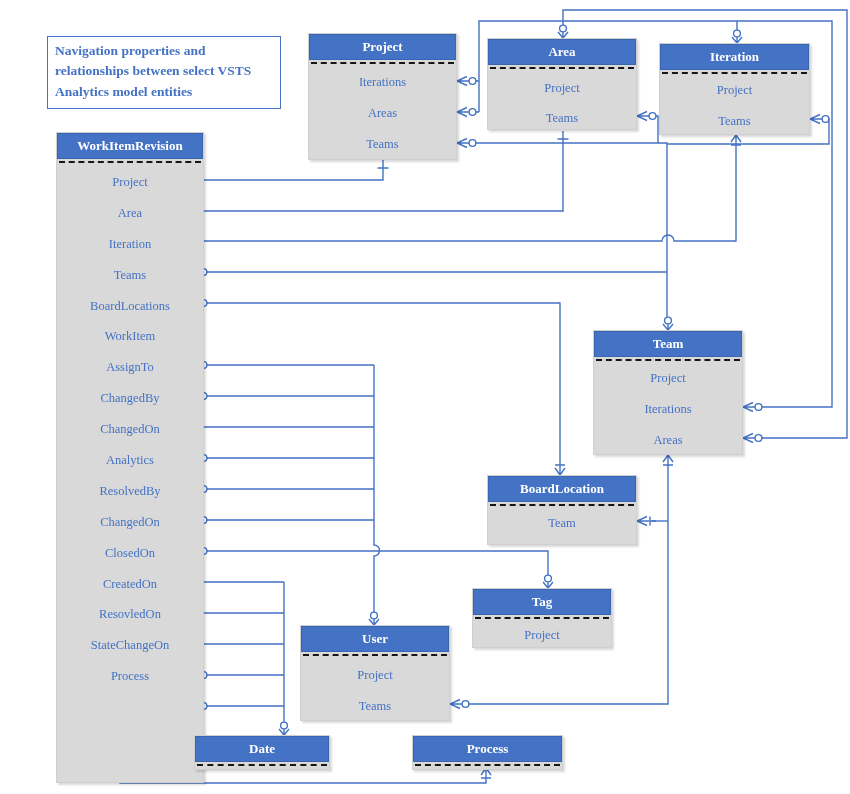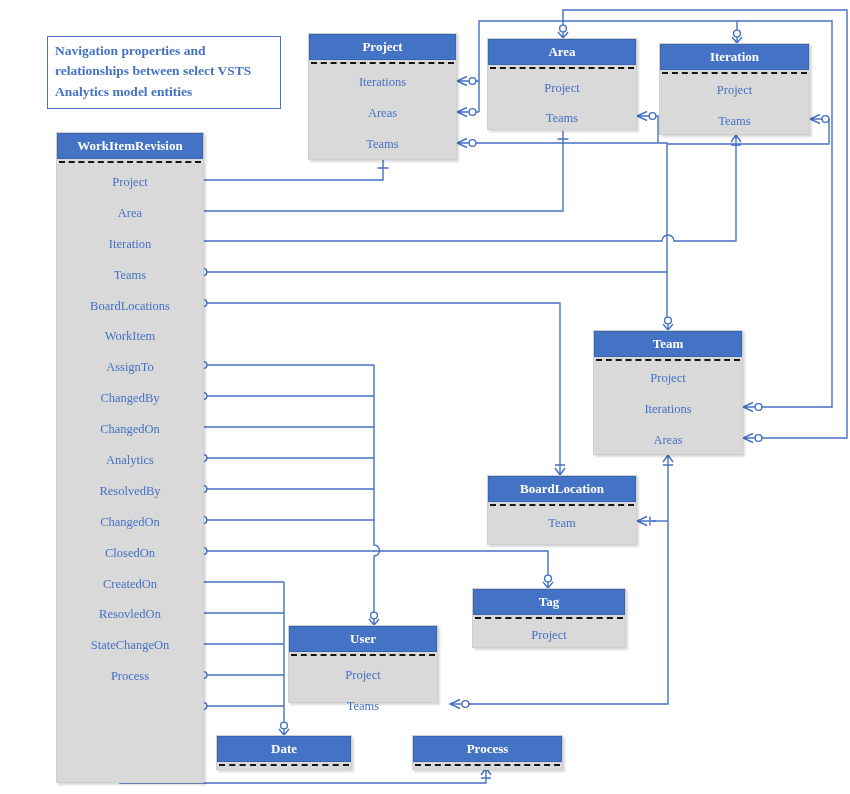--- a/index.html
+++ b/index.html
@@ -197,38 +197,38 @@
   </div>
 
   <div class="entity" style="left:467px;top:475px;width:150px;height:70px">
     <div class="ehead">BoardLocation</div>
     <div class="esep"></div>
     <div class="ebody" style="--rh:30px;padding-top:2px">
       <div class="efield">Team</div>
     </div>
   </div>
 
-  <div class="entity" style="left:452px;top:588px;width:154px;height:60px">
+  <div class="entity" style="left:452px;top:588px;width:140px;height:60px">
     <div class="ehead">Tag</div>
     <div class="esep"></div>
     <div class="ebody" style="--rh:30px;padding-top:1px">
       <div class="efield">Project</div>
     </div>
   </div>
 
-  <div class="entity" style="left:268px;top:625px;width:150px;height:78px">
+  <div class="entity" style="left:280px;top:625px;width:150px;height:96px">
     <div class="ehead">User</div>
     <div class="esep"></div>
     <div class="ebody" style="--rh:31px;padding-top:4px">
       <div class="efield">Project</div>
       <div class="efield">Teams</div>
     </div>
   </div>
 
-  <div class="entity" style="left:196px;top:735px;width:136px;height:35px">
+  <div class="entity" style="left:174px;top:735px;width:136px;height:35px">
     <div class="ehead">Date</div>
     <div class="esep"></div>
   </div>
 
   <div class="entity" style="left:392px;top:735px;width:151px;height:35px">
     <div class="ehead">Process</div>
     <div class="esep"></div>
   </div>
 
 </div>

